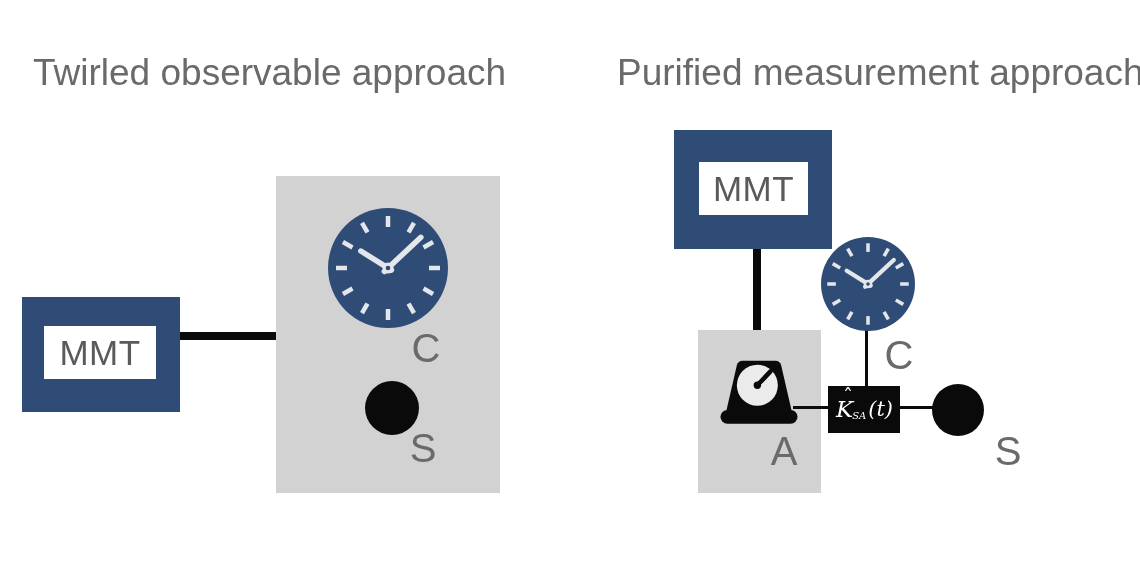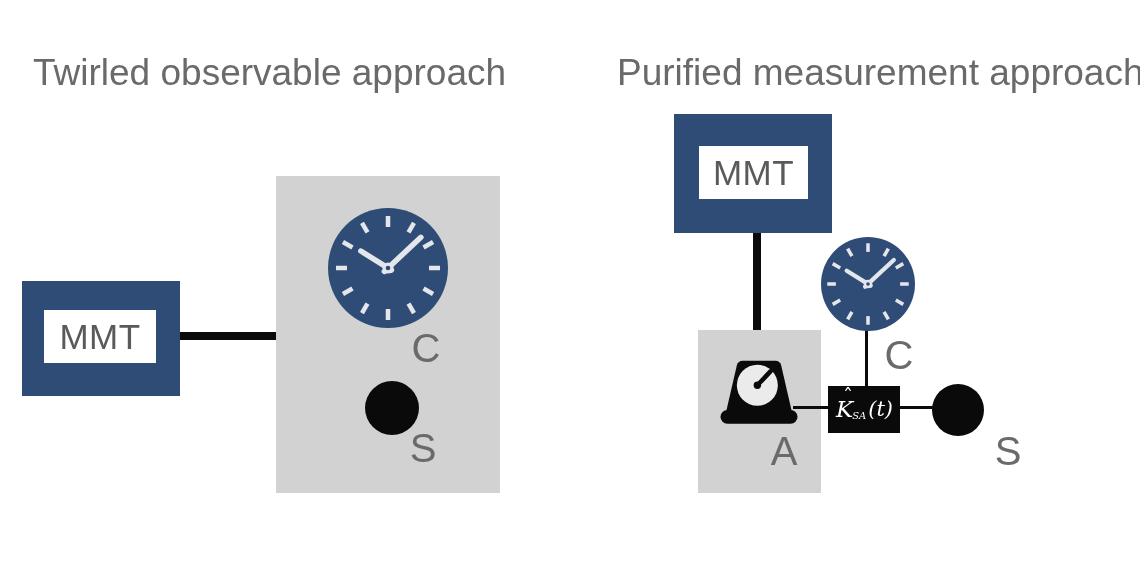--- a/index.html
+++ b/index.html
@@ -17,21 +17,21 @@
   .title {
     position: absolute;
     font-size: 37px;
     line-height: 1.0;
     color: #6a6a6a;
     white-space: nowrap;
   }
 
   .gray-box { position: absolute; background: #d2d2d2; }
 
-  .mmt-box { position: absolute; background: #2f4c77; }
+  .mmt-box { position: absolute; background: #2f4c77; margin-top: 16px; }
   .mmt-inner {
     position: absolute;
     background: #ffffff;
     display: flex;
     align-items: center;
     justify-content: center;
   }
   .mmt-text {
     font-size: 35px;
     color: #5a5a5a;

